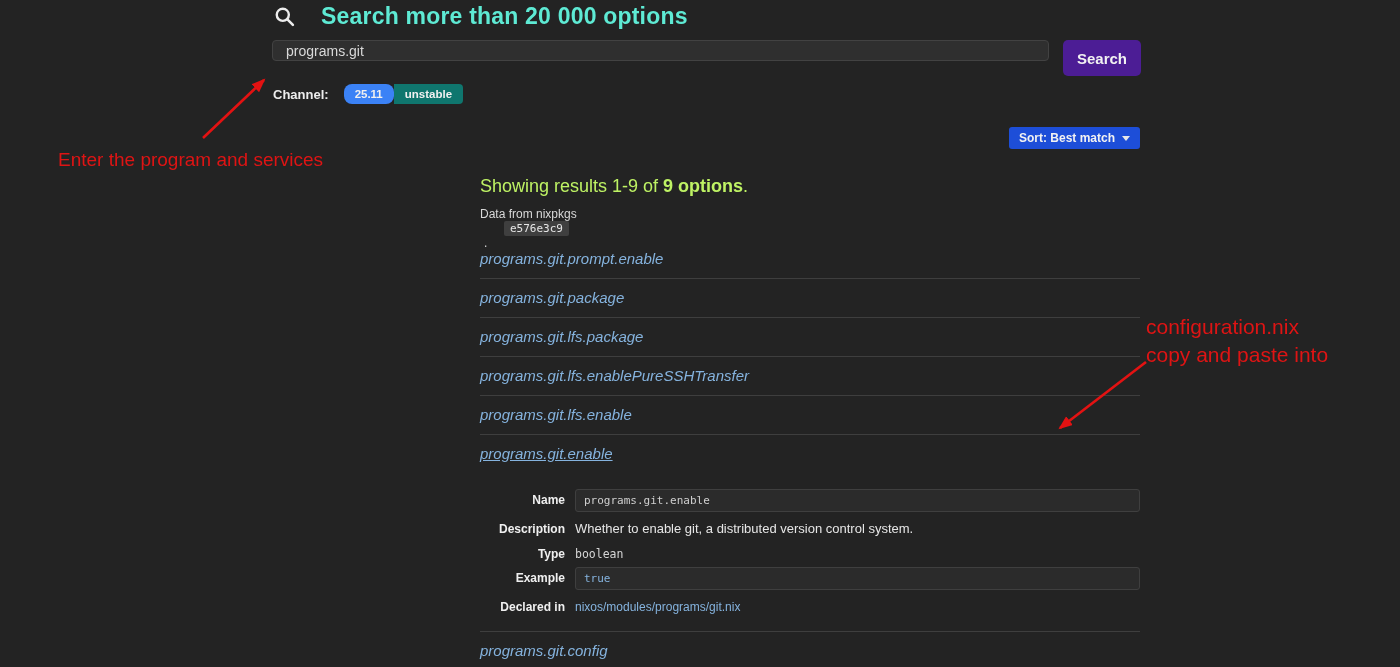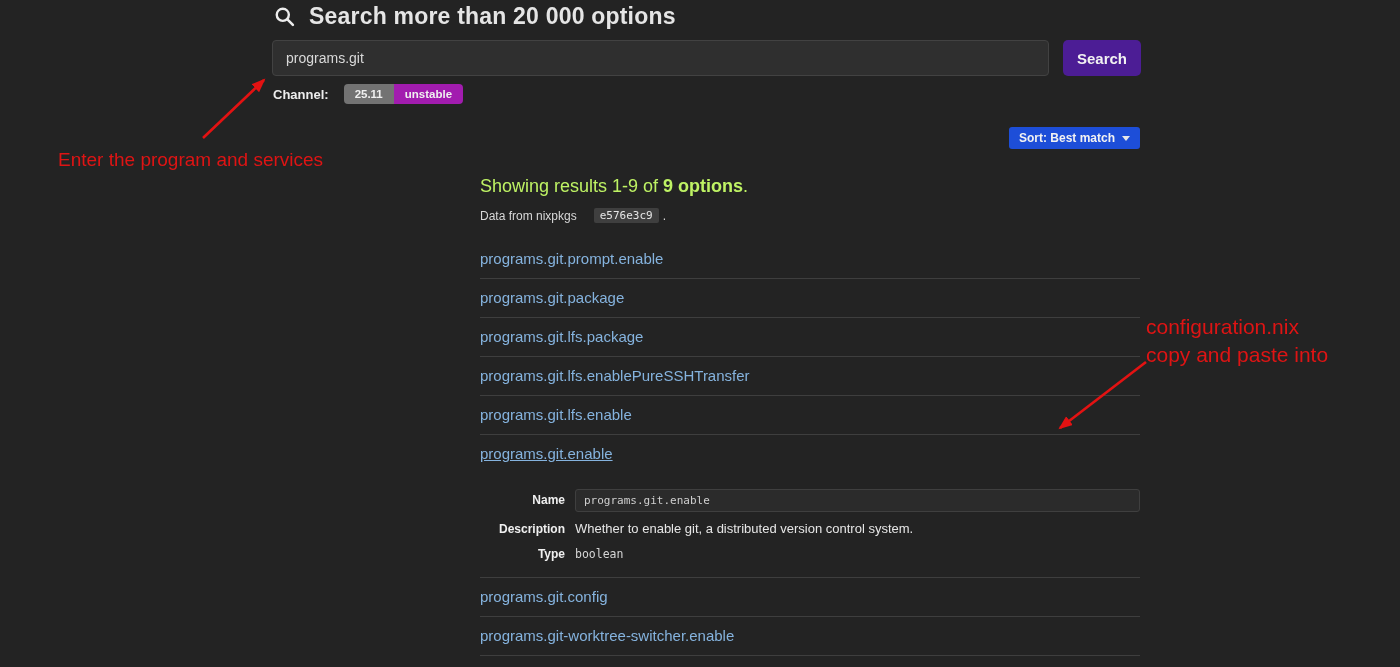--- a/index.html
+++ b/index.html
@@ -9,84 +9,85 @@
     font-family:"Liberation Sans", sans-serif;
     color:#e9e9e9;
     position:relative;
     overflow:hidden;
   }
   .mono { font-family:"DejaVu Sans Mono", monospace; }
 
   
   .page-title{
     position:absolute; left:274px; top:3px;
-    display:flex; align-items:center; gap:13px;
-    font-size:23px; color:#e5e5e5; letter-spacing:.2px;
+    display:flex; align-items:center; gap:25px;
+    font-size:23px; color:#5eead4; letter-spacing:.2px;
   }
   .page-title b{ font-weight:bold; }
 
   .search-input{
-    position:absolute; left:272px; top:40px; width:777px; height:36px;
+    position:absolute; left:272px; top:40px; width:777px; height:21px;
     background:#2f2f2f; border:1px solid #424242; border-radius:4px;
     color:#d9d9d9; font-size:14px; padding:0 13px;
     font-family:"Liberation Sans", sans-serif; outline:none;
   }
   .search-btn{
     position:absolute; left:1063px; top:40px; width:78px; height:36px;
     background:#4c1d95; border:none; border-radius:5px;
     color:#f2f2f2; font-weight:bold; font-size:15px; cursor:pointer;
     font-family:"Liberation Sans", sans-serif;
   }
 
   .channel-row{
     position:absolute; left:273px; top:84px;
     display:flex; align-items:center; gap:15px;
     font-size:13px;
   }
   .channel-label{ font-weight:bold; color:#ededed; }
   .channel-group{ display:flex; border-radius:4px; overflow:hidden; }
   .channel-btn{
     border:none; padding:4px 11px; font-size:11.5px; font-weight:bold;
-    color:#f0f0f0; background:#a21caf; cursor:pointer;
-    font-family:"Liberation Sans", sans-serif;
-  }
-  .channel-btn.selected{ background:#737373; border-radius:0; }
+    color:#f0f0f0; background:#0f766e; cursor:pointer;
+    font-family:"Liberation Sans", sans-serif;
+  }
+  .channel-btn.selected{ background:#3b82f6; border-radius:8px; }
 
   
   .results{
     position:absolute; left:480px; top:126px; width:660px;
   }
   .results-header{ display:flex; justify-content:space-between; align-items:flex-start; }
   .summary{ font-size:18px; color:#bef264; line-height:24px;margin-top:48px; }
   .summary b{ font-weight:bold; }
   .sort-btn{
     background:#1d4ed8; border:none; border-radius:3px;
     color:#f2f2f2; font-size:12px; font-weight:bold;
     padding:4px 10px; margin-top:1px; cursor:pointer;
     font-family:"Liberation Sans", sans-serif;
     display:flex; align-items:center;
   }
   .caret{
     display:inline-block; width:0; height:0; margin-left:7px;
     border-left:4px solid transparent; border-right:4px solid transparent;
     border-top:5px solid #e8e8e8;
   }
-  .datasource{ margin-top:9px; font-size:12px; color:#d8d8d8; height:17px; display:flex; align-items:center; }
+  .datasource{ margin-top:9px; font-size:12px; color:#d8d8d8; height:17px; display:flex; align-items:flex-start;flex-direction:column; }
   .hash-badge{
     font-family:"DejaVu Sans Mono", monospace; font-size:11px;
     background:#3f3f3f; color:#e6e6e6; padding:1px 6px; border-radius:2px;
-    margin-left:17px;
+    margin-left:24px;
   }
   .datasource .suffix{ margin-left:4px; }
 
   .result-list{ list-style:none; margin-top:16px; }
   .result-item{ border-bottom:1px solid #3e3e3e; padding:10px 0; }
   .result-link{
     color:#85b3de; font-size:15px; text-decoration:none; line-height:18px;
     display:inline-block;
+    font-style:italic;
   }
   .result-item.expanded .result-link{ text-decoration:underline; }
 
   
   .detail{ margin-top:26px; }
   .drow{ display:flex; margin-bottom:6px;justify-content:flex-end; }
   .dlabel{
     width:85px; flex-shrink:0; margin-right:10px;
     text-align:right; font-size:12px; font-weight:bold; color:#efefef;
     padding-top:4px; line-height:14px;
@@ -193,21 +194,31 @@
         </div>
 
         <div class="drow">
           <div class="dlabel">Type</div>
           <div class="dvalue">
               <div class="dmono mono">boolean</div>
             </div>
         </div>
 
 
-
+        <div class="drow">
+          <div class="dlabel">Example</div>
+          <div class="dvalue">
+              <div class="codebox blue mono">true</div>
+            </div>
+        </div>
+
+        <div class="drow">
+          <div class="dlabel">Declared in</div>
+          <div class="dvalue"><a href="#" class="dlink">nixos/modules/programs/git.nix</a></div>
+        </div>
 
       </div>
     </li>
 
     <li class="result-item">
       <a href="#" class="result-link">programs.git.config</a>
     </li>
 
     <li class="result-item">
       <a href="#" class="result-link">programs.git-worktree-switcher.enable</a>

